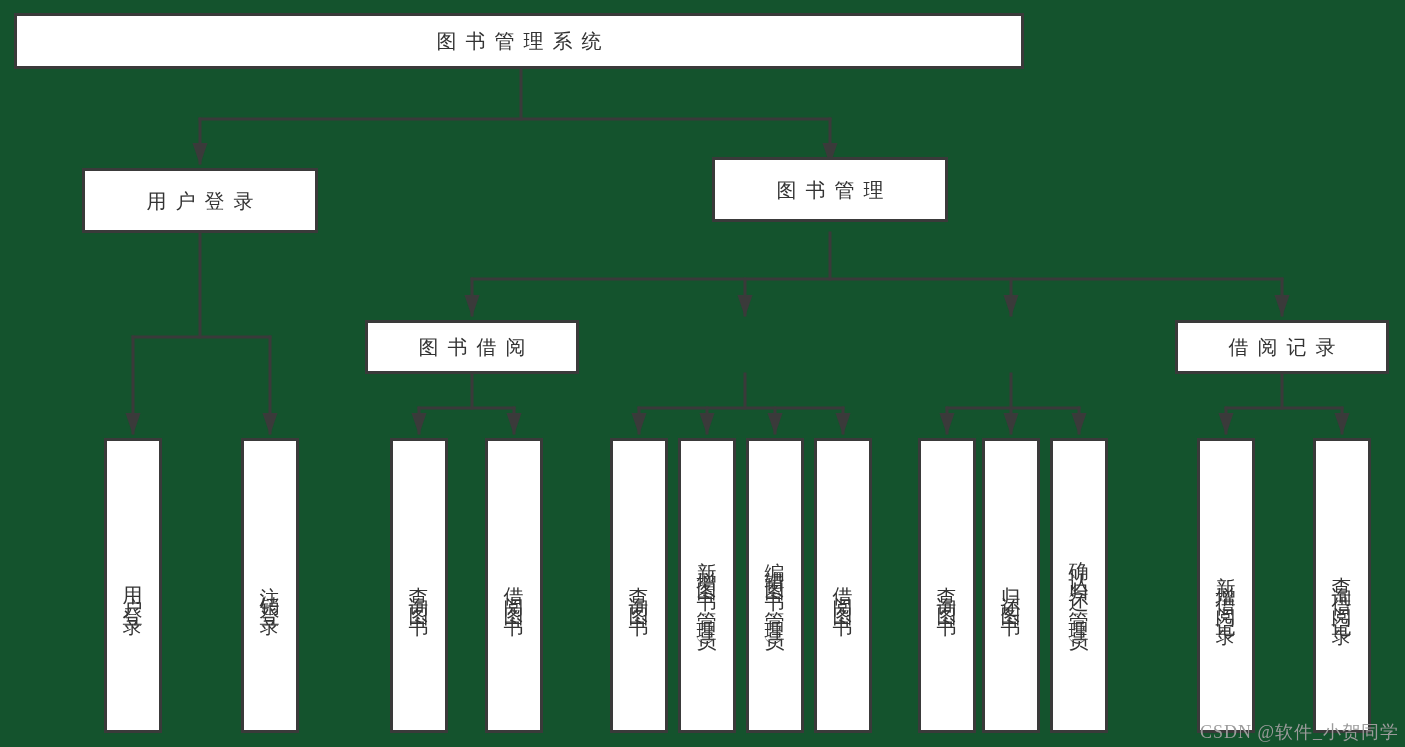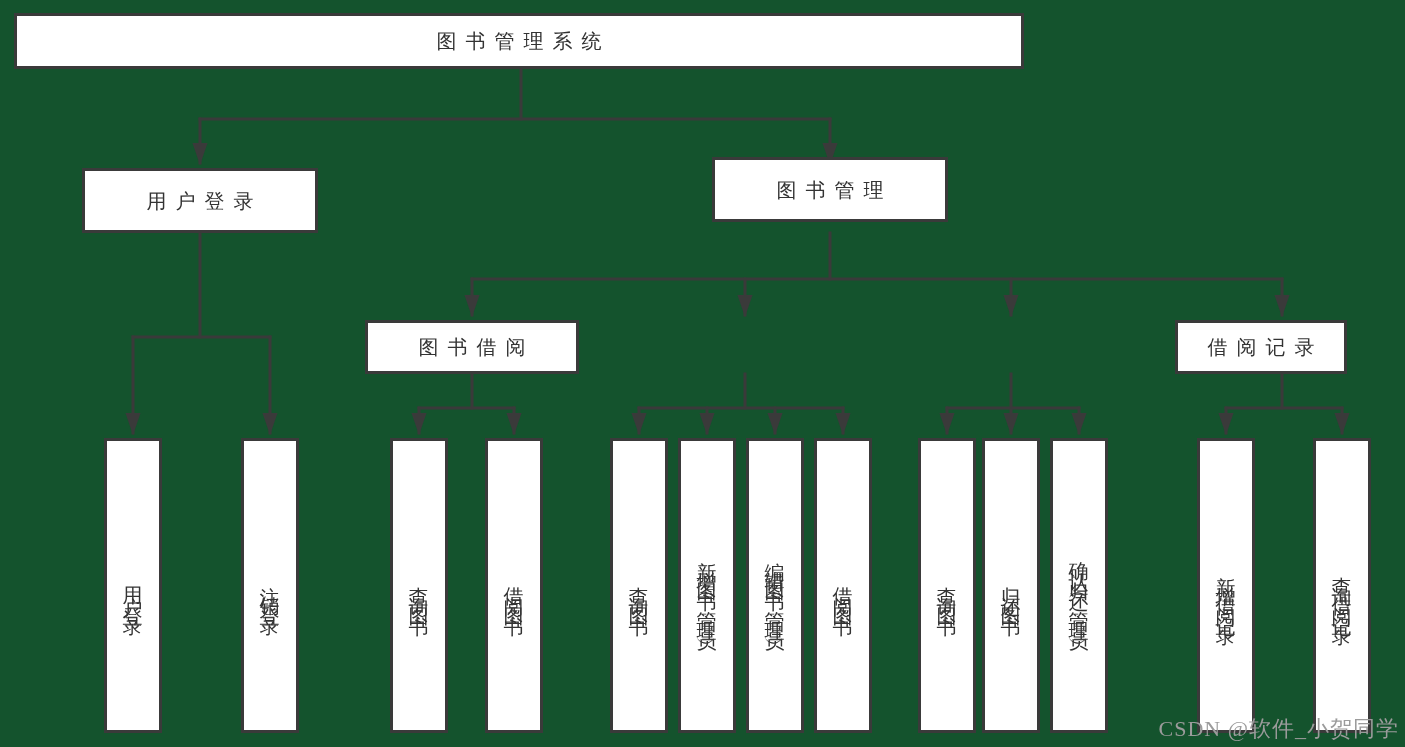--- a/index.html
+++ b/index.html
@@ -32,21 +32,21 @@
     font-size:20px;
     letter-spacing:10px;
     margin-bottom:-10px;
     line-height:1;
     white-space:nowrap;
   }
   .watermark{
     position:absolute;
     right:6px;
     bottom:3px;
-    font-size:22px;
+    font-size:18px;
     color:#9b9b9b;
     letter-spacing:1px;
     white-space:nowrap;
   }
 </style>
 </head>
 <body>
 
 <div class="canvas">
 
@@ -106,21 +106,21 @@
   <div class="box" style="left:82px;top:168px;width:236px;height:65px;">
     <span class="hlabel">用户登录</span>
   </div>
   <div class="box" style="left:712px;top:157px;width:236px;height:65px;">
     <span class="hlabel">图书管理</span>
   </div>
 
   <div class="box" style="left:365px;top:320px;width:214px;height:54px;">
     <span class="hlabel">图书借阅</span>
   </div>
-  <div class="box" style="left:1175px;top:320px;width:172px;height:54px;">
+  <div class="box" style="left:1175px;top:320px;width:214px;height:54px;">
     <span class="hlabel">借阅记录</span>
   </div>
 
   <div class="box" style="left:104px;top:438px;width:58px;height:295px;">
     <span class="vlabel">用户登录</span>
   </div>
   <div class="box" style="left:241px;top:438px;width:58px;height:295px;">
     <span class="vlabel">注销登录</span>
   </div>
 

